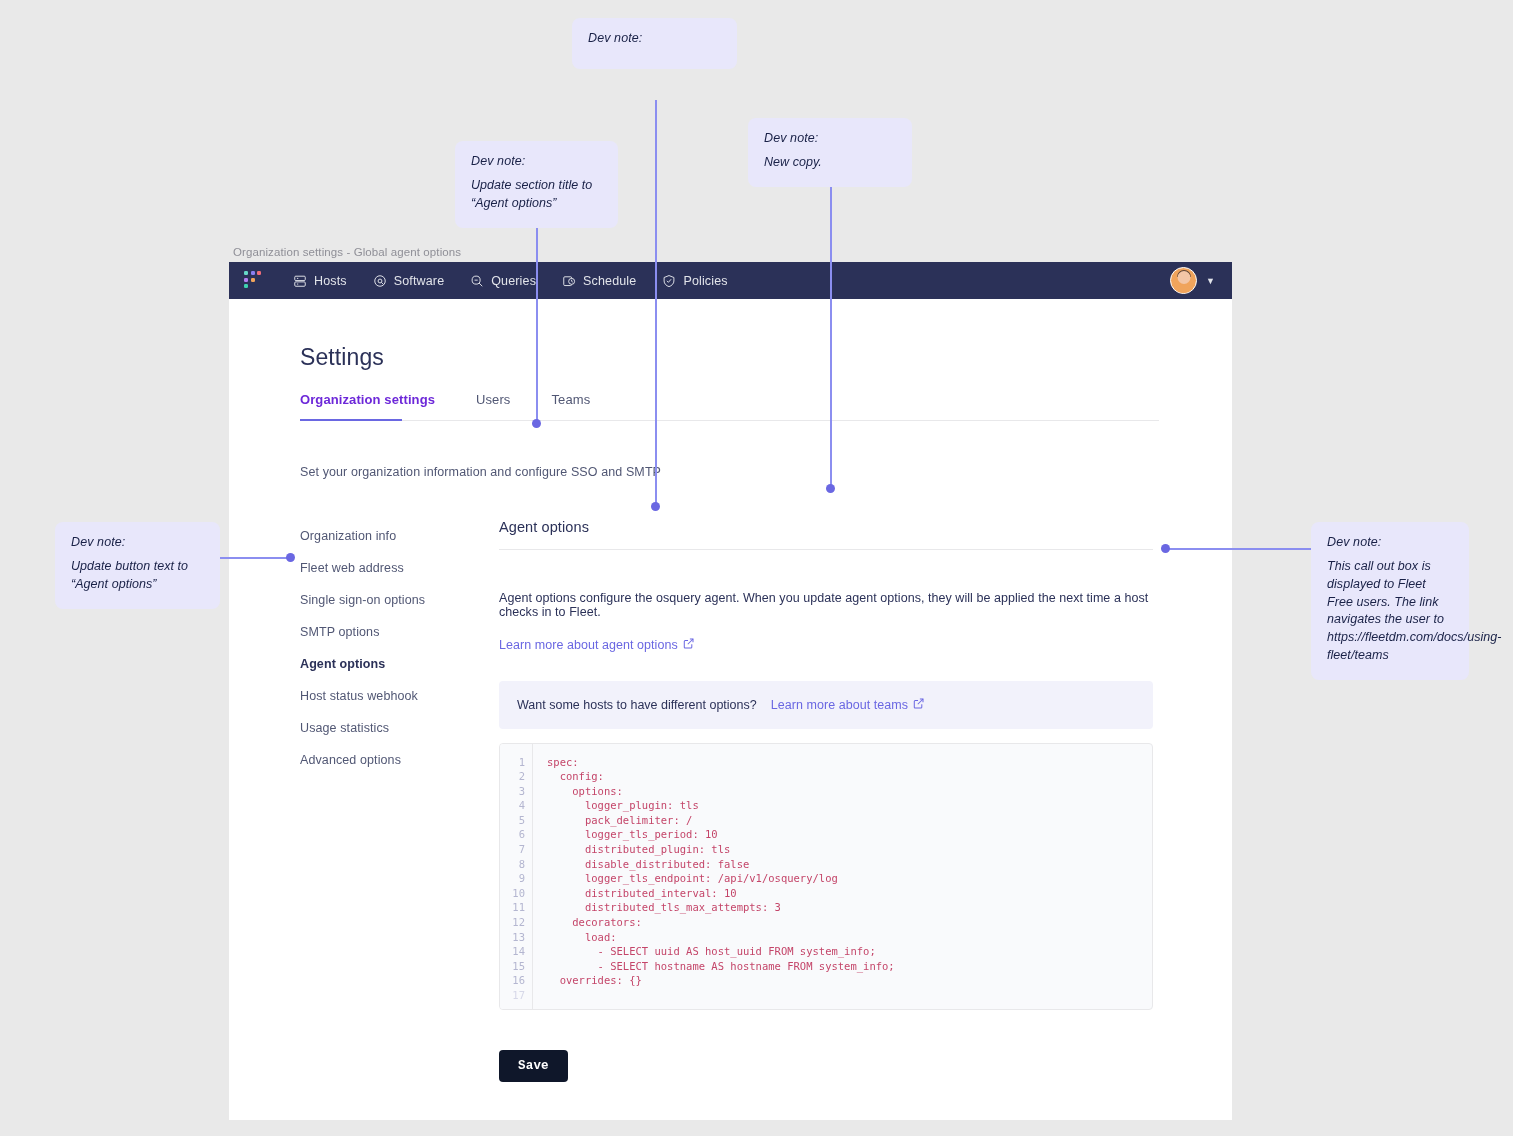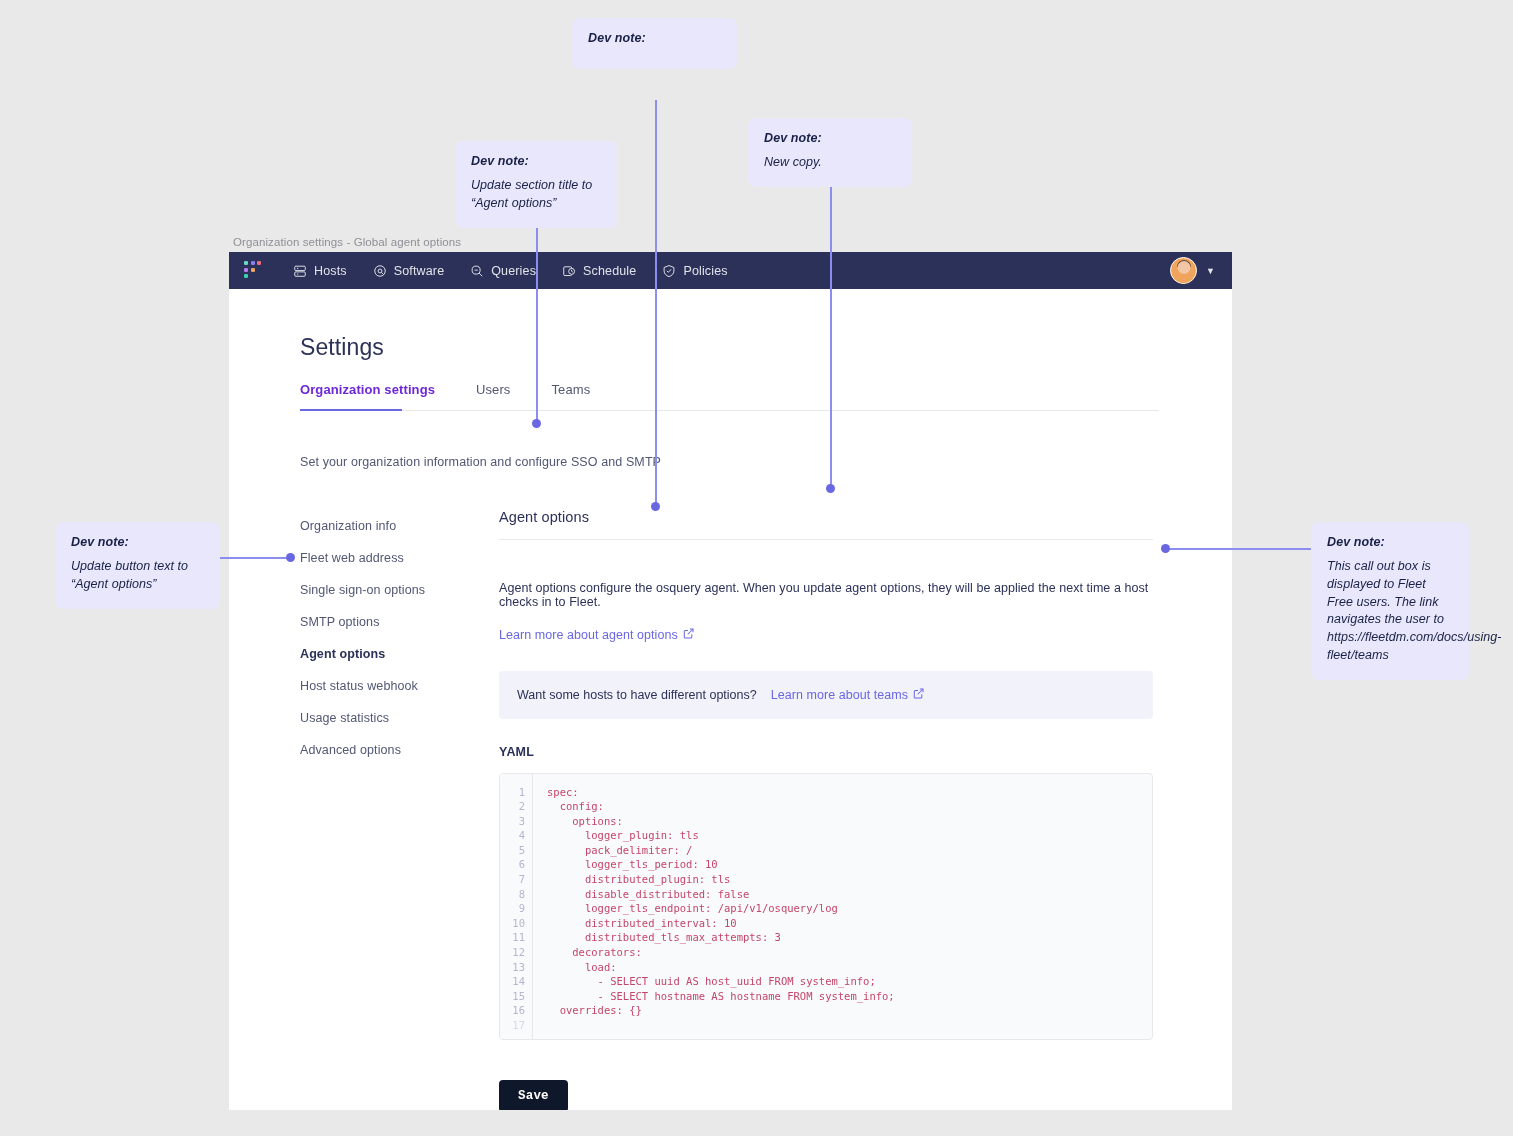--- a/index.html
+++ b/index.html
@@ -38,37 +38,37 @@
     position: absolute;
     background: #e8e7fb;
     border-radius: 8px;
     padding: 13px 16px 15px 16px;
     box-sizing: border-box;
     z-index: 10;
     color: #192147;
   }
   .dev-note .dn-title {
     font-style: italic;
-    font-weight: bold;
+    font-weight: normal;
     font-size: 12.5px;
     margin-bottom: 9px;
     letter-spacing: 0.1px;
   }
   .dev-note .dn-body {
     font-style: italic;
     font-size: 12.5px;
     line-height: 1.42;
     letter-spacing: 0.05px;
   }
 
   
   #app-window {
     position: absolute;
     left: 229px;
-    top: 233px;
+    top: 243px;
     width: 1003px;
     height: 877px;
     background: #ffffff;
     z-index: 2;
     overflow: hidden;
   }
   .win-titlebar {
     height: 19px;
     background: #e9e9e9;
     color: #8f8f97;
@@ -481,21 +481,20 @@
             <span>
               <svg width="11" height="11" viewBox="0 0 12 12" fill="none" stroke="#6a67e2" stroke-width="1.1">
                 <path d="M9.6 6.9 V10 a1 1 0 0 1-1 1 H2.4 a1 1 0 0 1-1-1 V3.8 a1 1 0 0 1 1-1 H5.5"></path>
                 <polyline points="7.5,1.1 10.9,1.1 10.9,4.5"></polyline>
                 <line x1="5.2" y1="6.8" x2="10.9" y2="1.1"></line>
               </svg>
             </span>
           </a>
         </div>
 
-        <div class="yaml-label">YAML</div>
 
         <div class="editor">
           <div class="gutter" id="gutter">
               <div class="ln">1</div>
               <div class="ln">2</div>
               <div class="ln">3</div>
               <div class="ln">4</div>
               <div class="ln">5</div>
               <div class="ln">6</div>
               <div class="ln">7</div>

